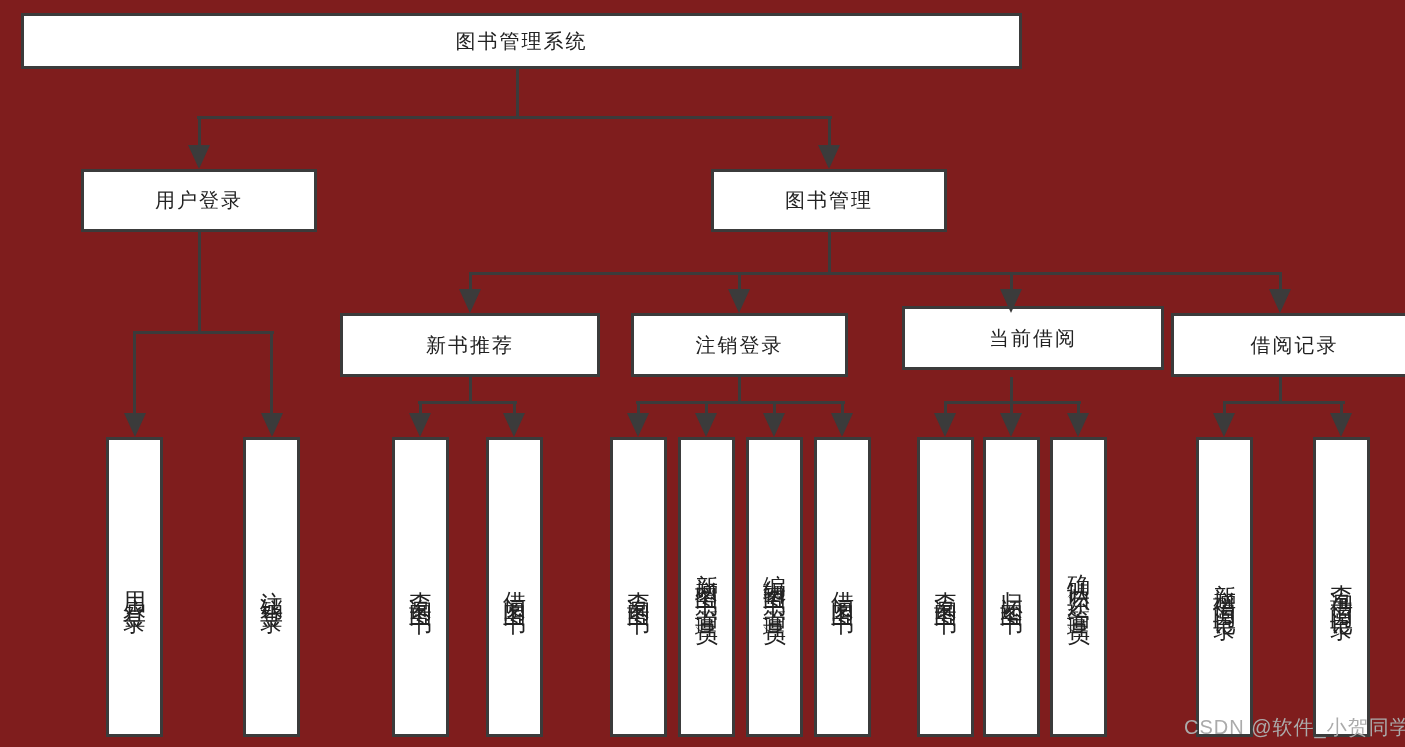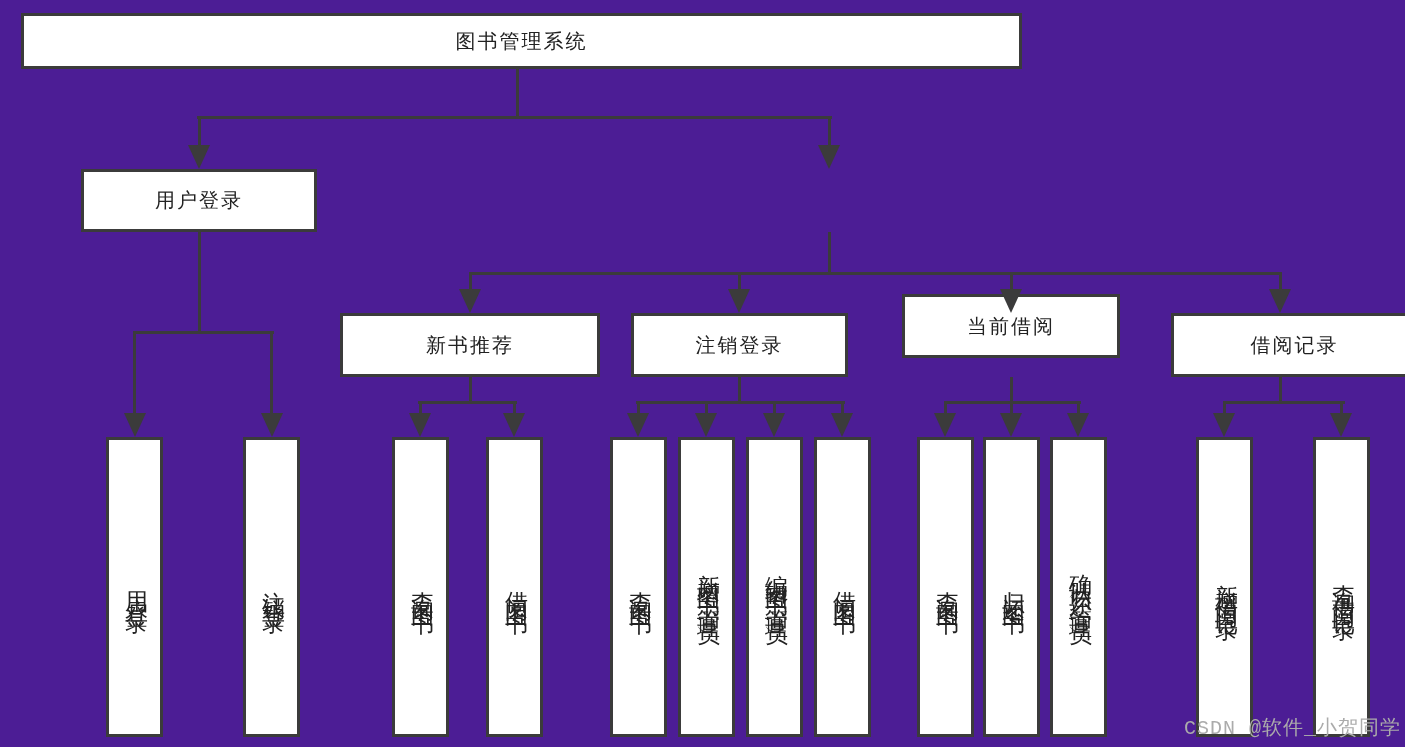--- a/index.html
+++ b/index.html
@@ -1,20 +1,20 @@
 <!DOCTYPE html>
 <html><head>
 <meta charset="utf-8">
 <style>
   html,body{margin:0;padding:0;background:#ffffff;}
   .canvas{
     position:relative;
     width:1405px;height:747px;
-    background:#4c1d95;
-    font-family:Liberation Mono, monospace;
+    background:#7f1d1d;
+    font-family:Liberation Sans, sans-serif;
     overflow:hidden;
   }
   .node{
     position:absolute;
     box-sizing:border-box;
     border:3px solid #3b3b3b;
     background:#ffffff;
     display:flex;
     align-items:center;
     justify-content:center;
@@ -48,24 +48,25 @@
   }
 </style>
 </head>
 <body>
 
 <div class="canvas">
 
   <div class="node h" style="left:21px;top:13px;width:1001px;height:56px">图书管理系统</div>
 
   <div class="node h" style="left:81px;top:169px;width:236px;height:63px">用户登录</div>
+  <div class="node h" style="left:711px;top:169px;width:236px;height:63px">图书管理</div>
 
   <div class="node h" style="left:340px;top:313px;width:260px;height:64px">新书推荐</div>
   <div class="node h" style="left:631px;top:313px;width:217px;height:64px">注销登录</div>
-  <div class="node h" style="left:902px;top:294px;width:218px;height:64px">当前借阅</div>
+  <div class="node h" style="left:902px;top:306px;width:262px;height:64px">当前借阅</div>
   <div class="node h" style="left:1171px;top:313px;width:247px;height:64px">借阅记录</div>
 
   <div class="node v" style="left:106px;top:437px;width:57px;height:300px">
     <span class="vt">用户登录</span>
     </div>
   <div class="node v" style="left:243px;top:437px;width:57px;height:300px">
     <span class="vt">注销登录</span>
     </div>
 
   <div class="node v" style="left:392px;top:437px;width:57px;height:300px">

